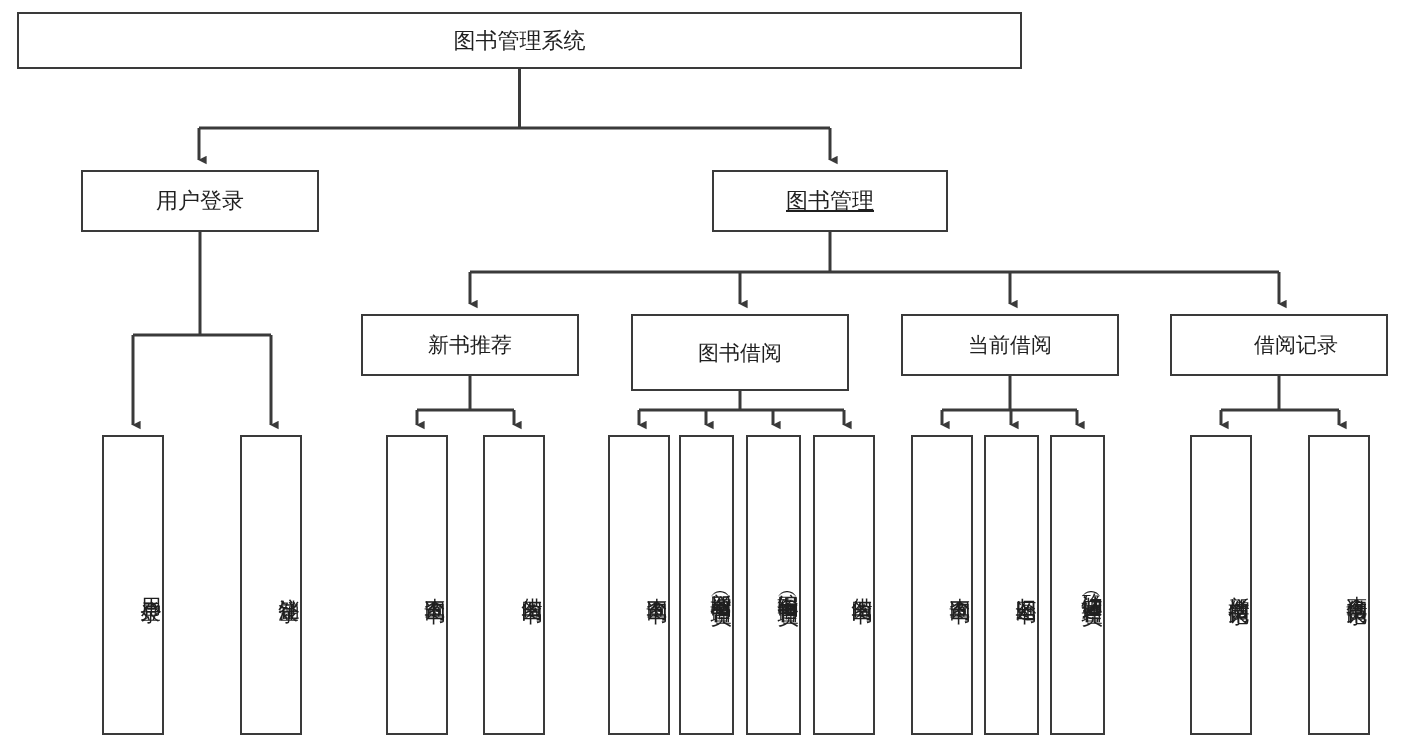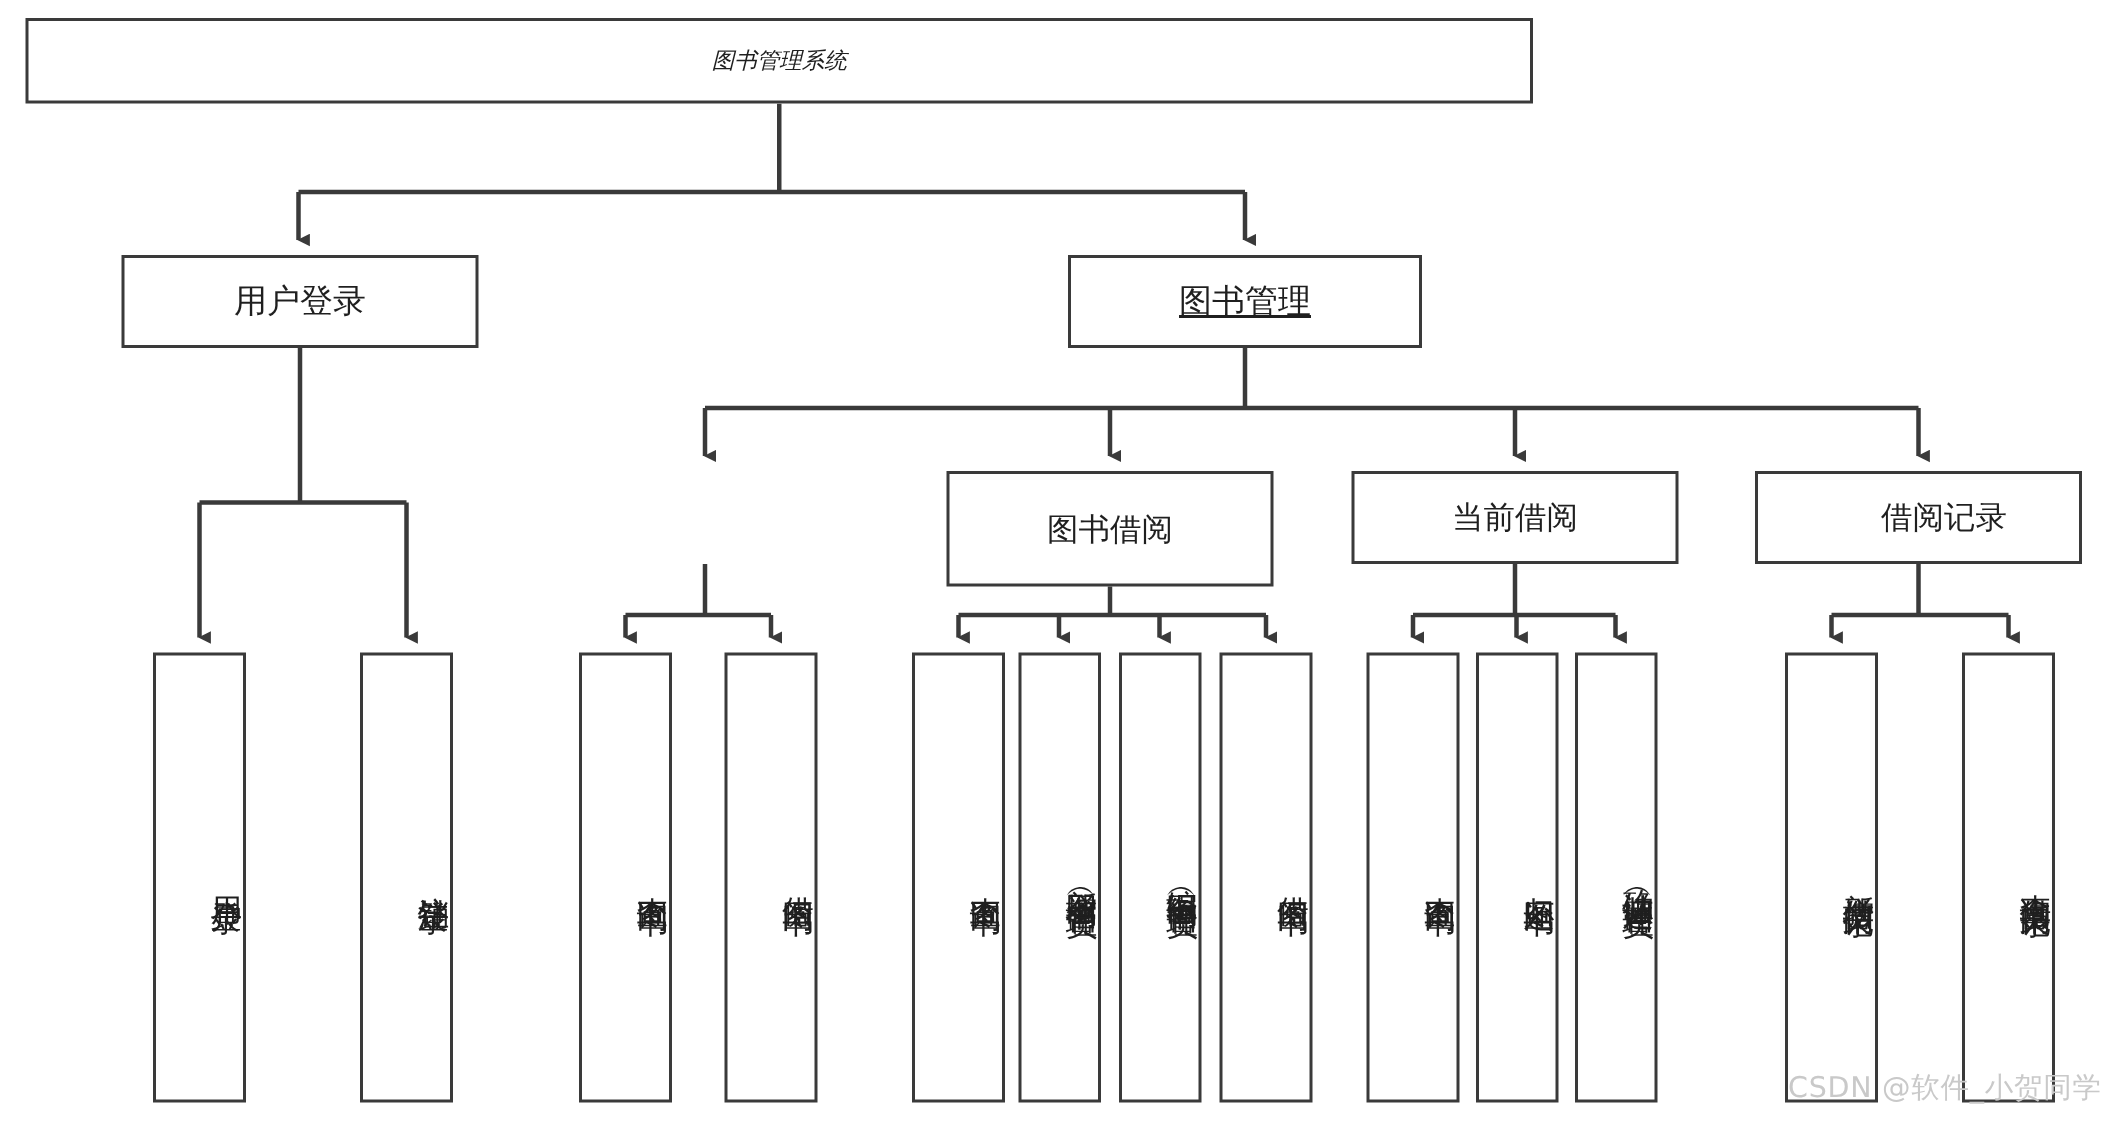--- a/index.html
+++ b/index.html
@@ -33,22 +33,21 @@
     border: 2.5px solid #3a3a3a;
     background: #ffffff;
     display: flex;
     align-items: center;
     justify-content: center;
     text-align: center;
     color: #1f1f1f;
     z-index: 2;
   }
   .node.root {
-    font-size: 15px;
-    font-style: italic;
+    font-size: 22px;
   }
   .node.lvl2 {
     font-size: 22px;
   }
   .node.lvl3 {
     font-size: 21px;
   }
   .node.leaf {
     font-size: 21px;
     writing-mode: vertical-rl;
@@ -136,20 +135,23 @@
     <span class="label">图书管理系统</span>
   </div>
 
   <div class="node lvl2" style="left:81px; top:170px; width:238px; height:62px;">
     <span class="label">用户登录</span>
   </div>
   <div class="node lvl2" style="left:712px; top:170px; width:236px; height:62px;text-decoration:underline;">
     <span class="label">图书管理</span>
   </div>
 
+  <div class="node lvl3" style="left:361px; top:314px; width:218px; height:62px;">
+    <span class="label">新书推荐</span>
+  </div>
   <div class="node lvl3" style="left:631px; top:314px; width:218px; height:77px;">
     <span class="label">图书借阅</span>
   </div>
   <div class="node lvl3" style="left:901px; top:314px; width:218px; height:62px;align-items:center;">
     <span class="label">当前借阅</span>
   </div>
   <div class="node lvl3" style="left:1170px; top:314px; width:218px; height:62px;padding-left:34px;">
     <span class="label">借阅记录</span>
   </div>
 
@@ -190,15 +192,14 @@
     <span class="label">确认归还（管理员）</span>
   </div>
 
   <div class="node leaf" style="left:1190px; top:435px; width:62px; height:300px;">
     <span class="label">新增借阅记录</span>
   </div>
   <div class="node leaf" style="left:1308px; top:435px; width:62px; height:300px;">
     <span class="label">查询借阅记录</span>
   </div>
 
-  <div class="watermark" style="left:1192px; top:712px;">CSDN @软件_小贺同学</div>
 
 </div>
 
 </body></html>

